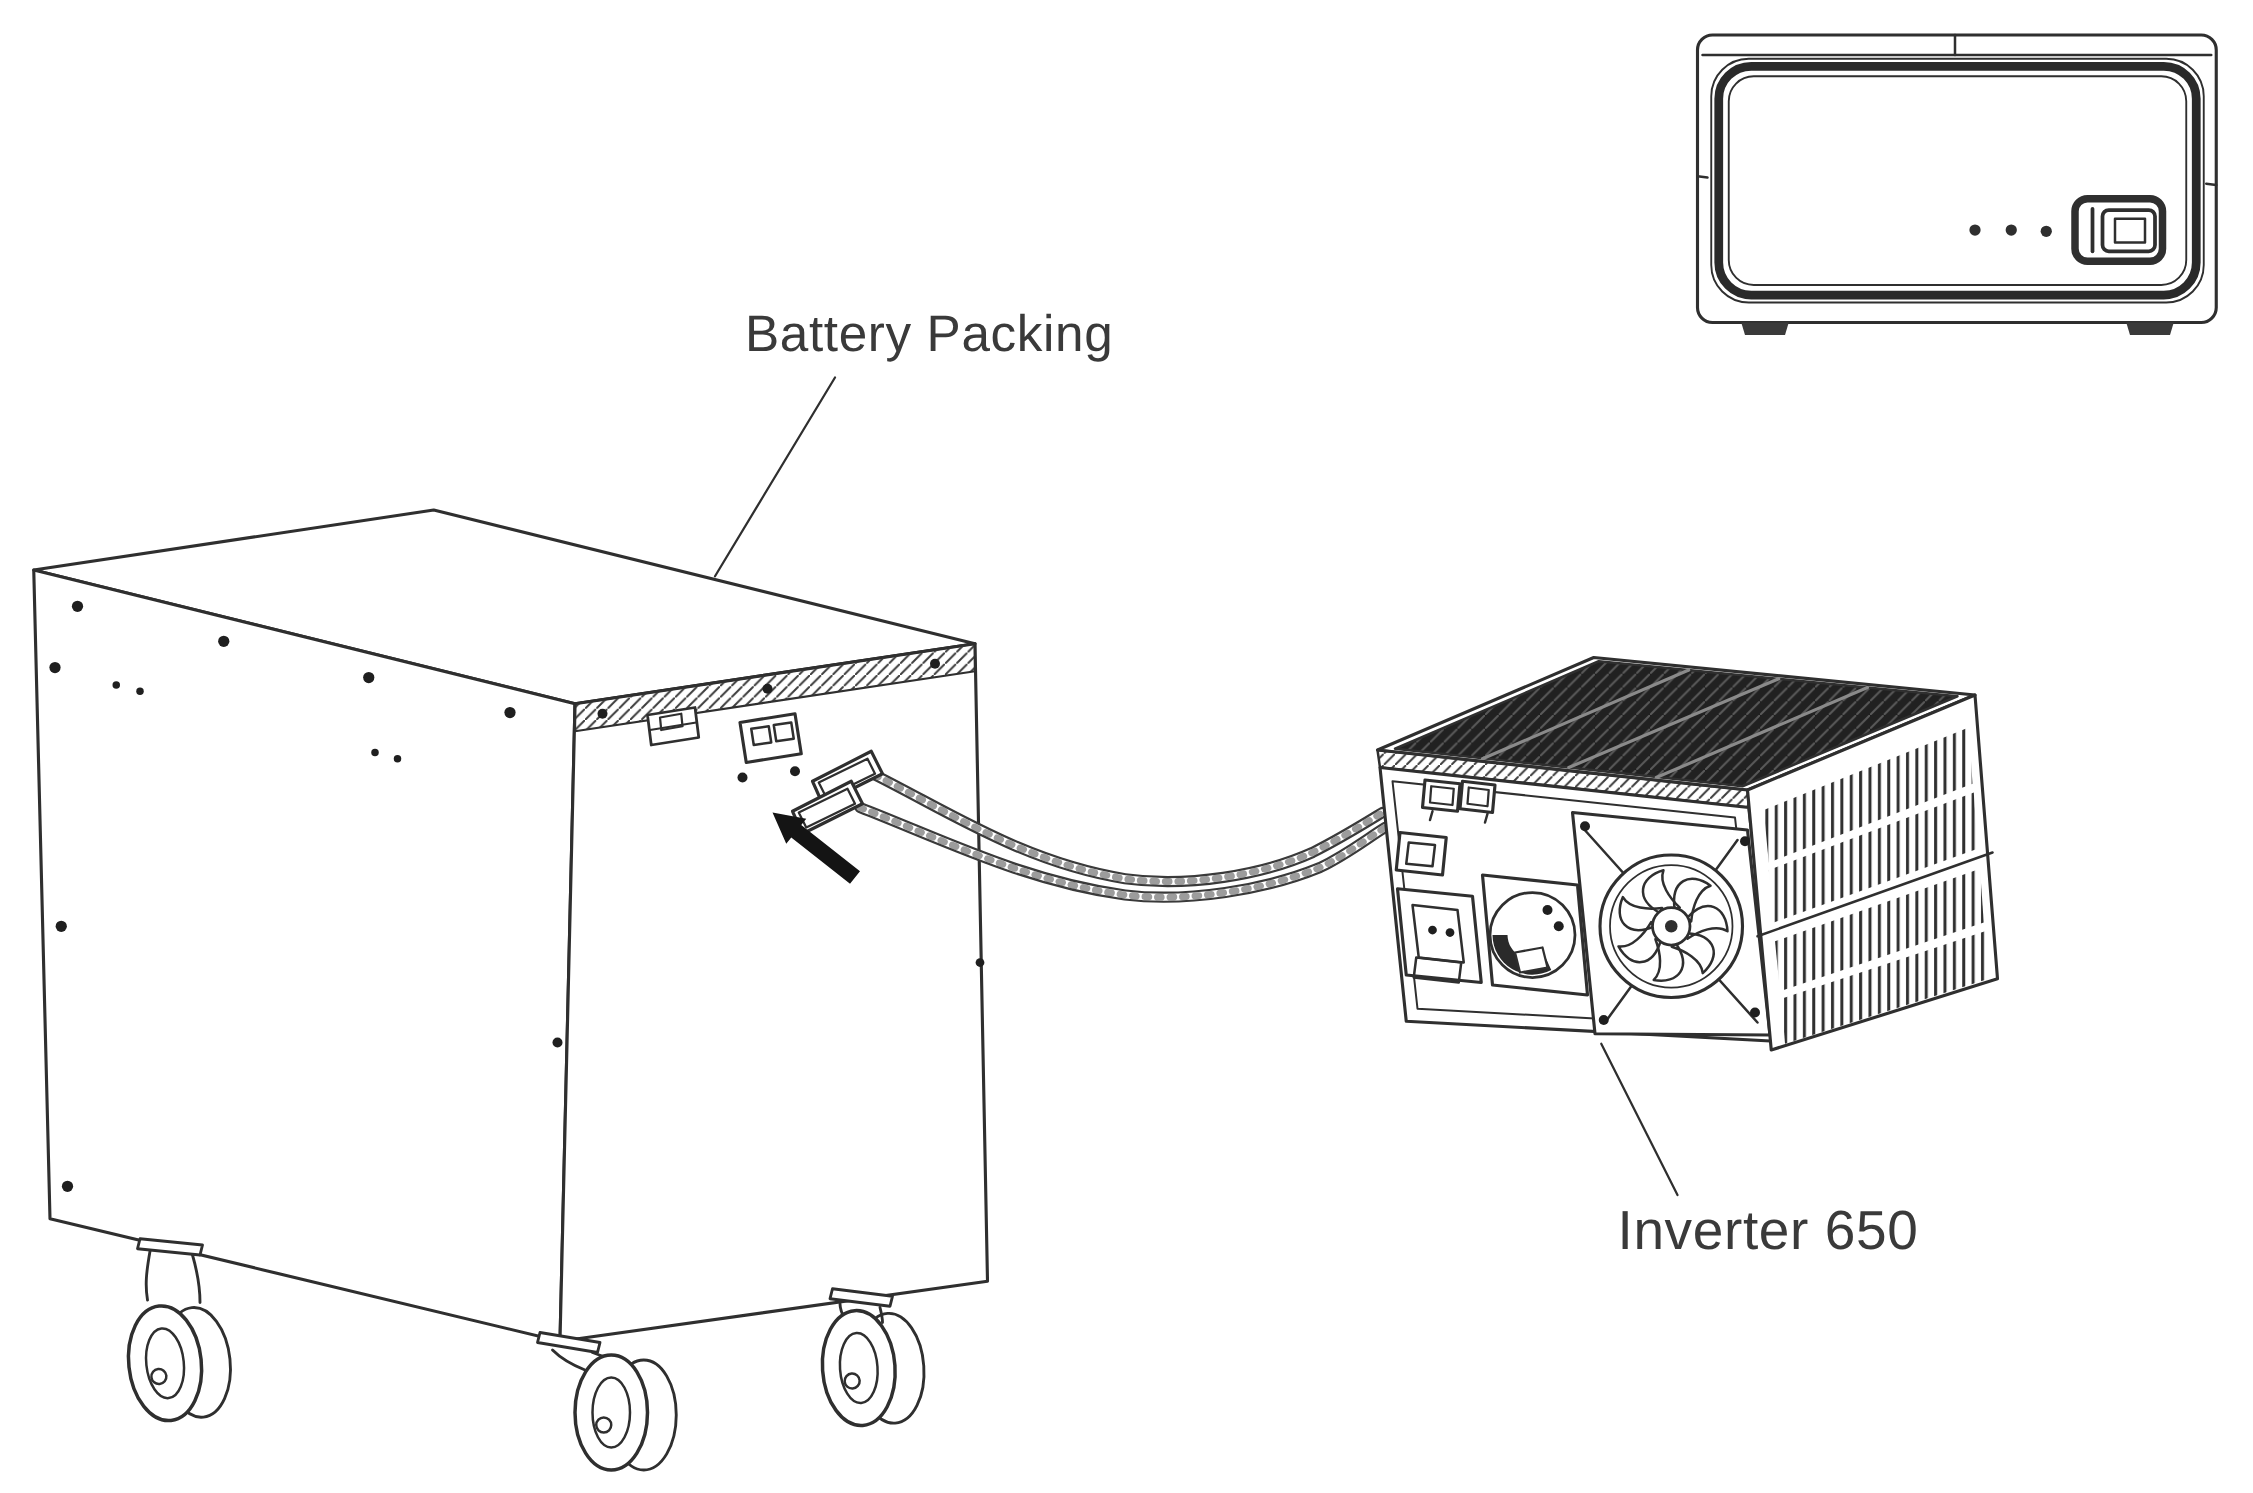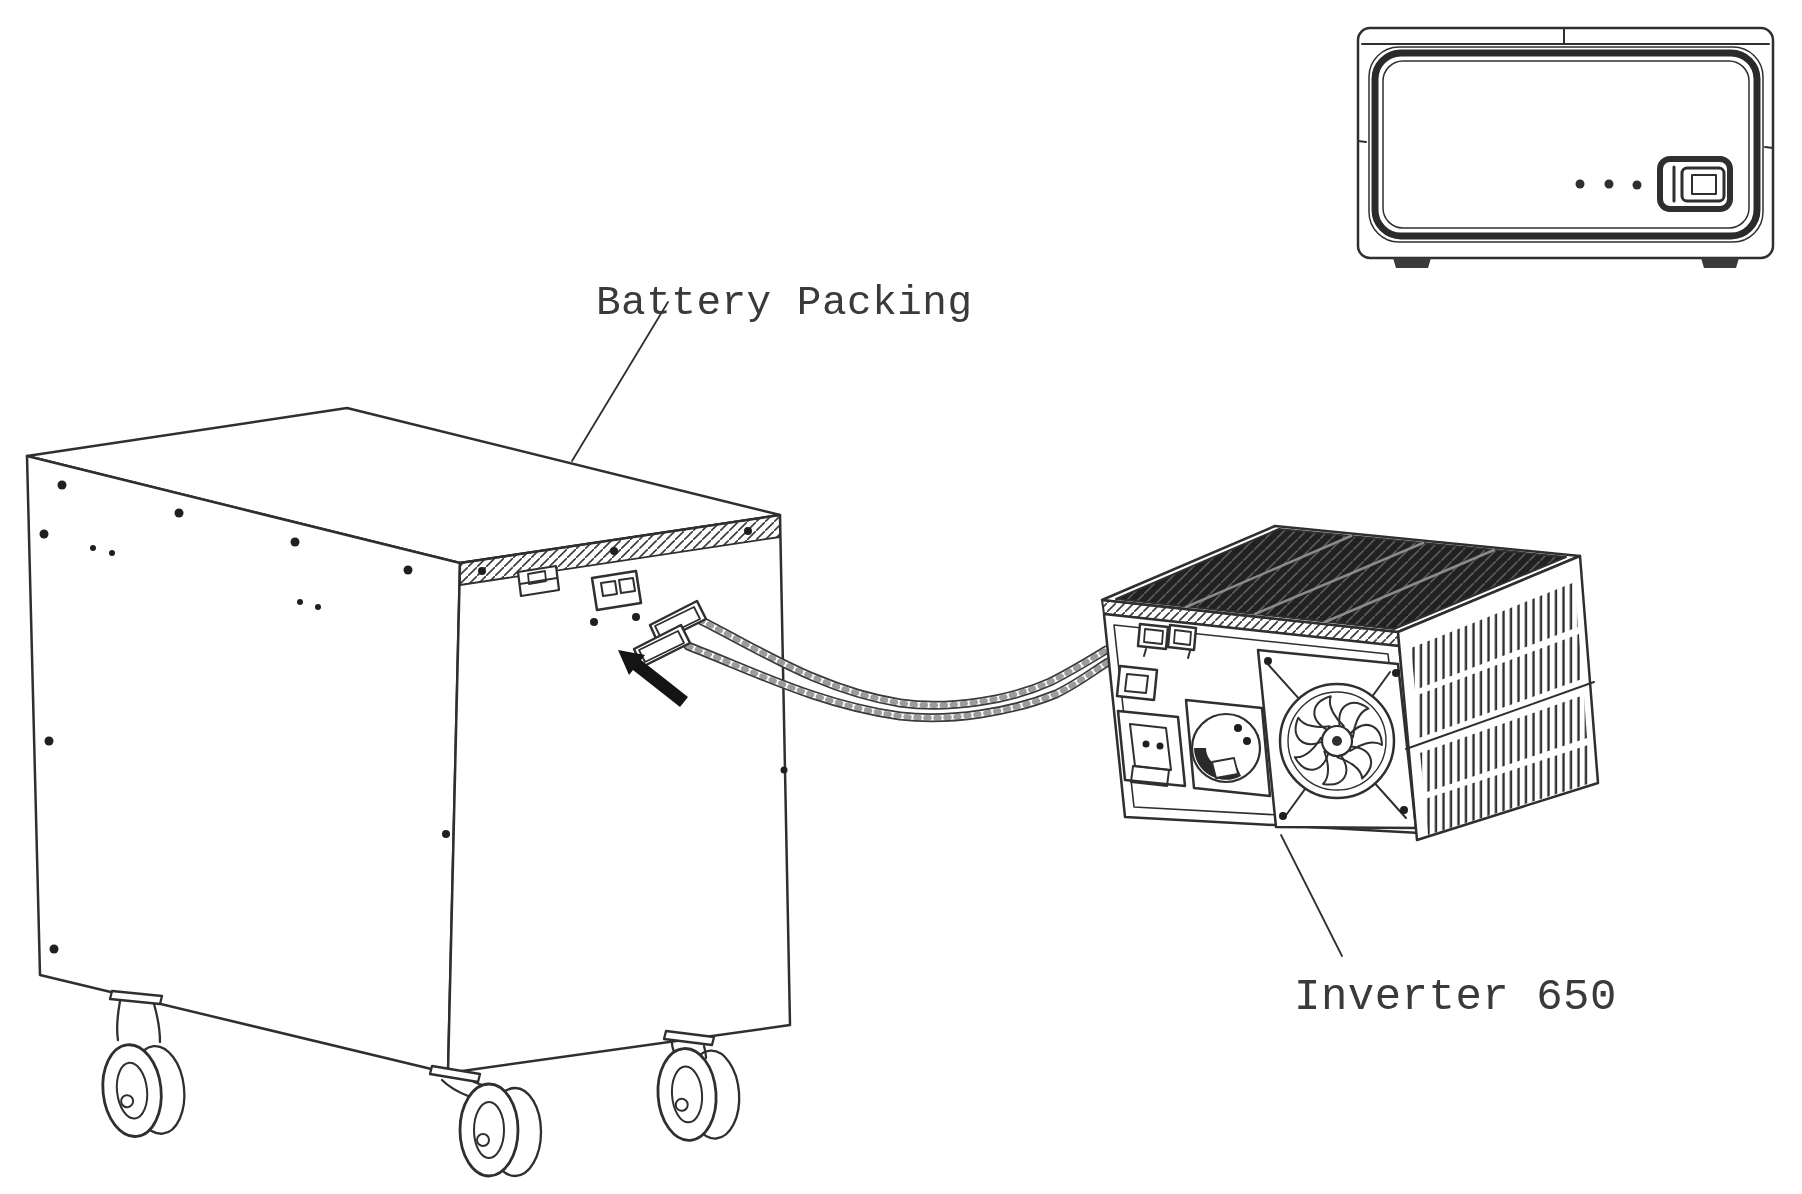--- a/index.html
+++ b/index.html
@@ -4,26 +4,25 @@
 <style>
   html,body{margin:0;padding:0;}
   body{
     width:1802px;height:1194px;position:relative;overflow:hidden;
     background:#ffffff;
     font-family:"Liberation Sans", sans-serif;
   }
   #stage{position:absolute;left:0;top:0;width:1802px;height:1194px;}
   .label{
     position:absolute;color:#3a3a3a;white-space:nowrap;
-    font-family:Liberation Mono, monospace;
+    font-family:Liberation Sans, sans-serif;
     letter-spacing:0.5px;
-    margin-top:36px;
   }
   #label-battery{left:596px;top:244px;font-size:41px;}
-  #label-inverter{left:1294px;top:936px;font-size:44px;text-align:center;}
+  #label-inverter{left:1294px;top:960px;font-size:44px;text-align:center;}
   svg{display:block;}
 </style>
 </head>
 <body>
 
 <svg id="stage" viewBox="0 0 1802 1194" stroke-linecap="round" stroke-linejoin="round">
   <defs>
     <pattern id="hatch" patternUnits="userSpaceOnUse" width="9" height="9">
       <path d="M0,9 L9,0" stroke="#3c3c3c" stroke-width="1.6" fill="none"></path>
     </pattern>

